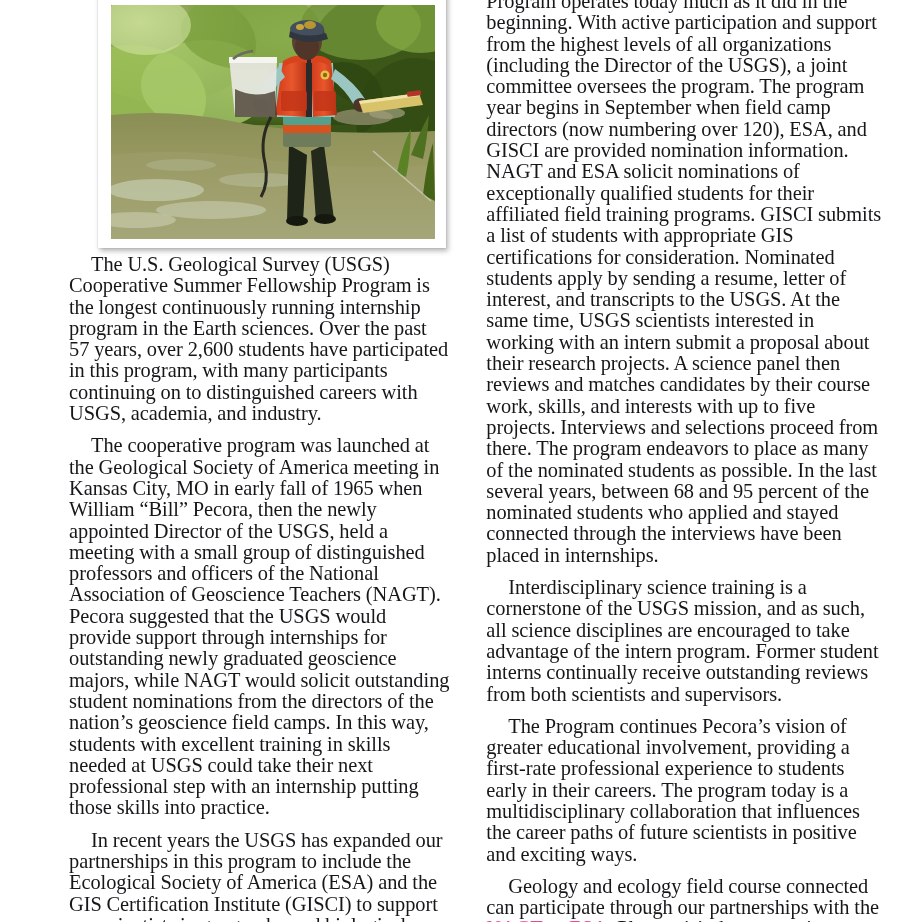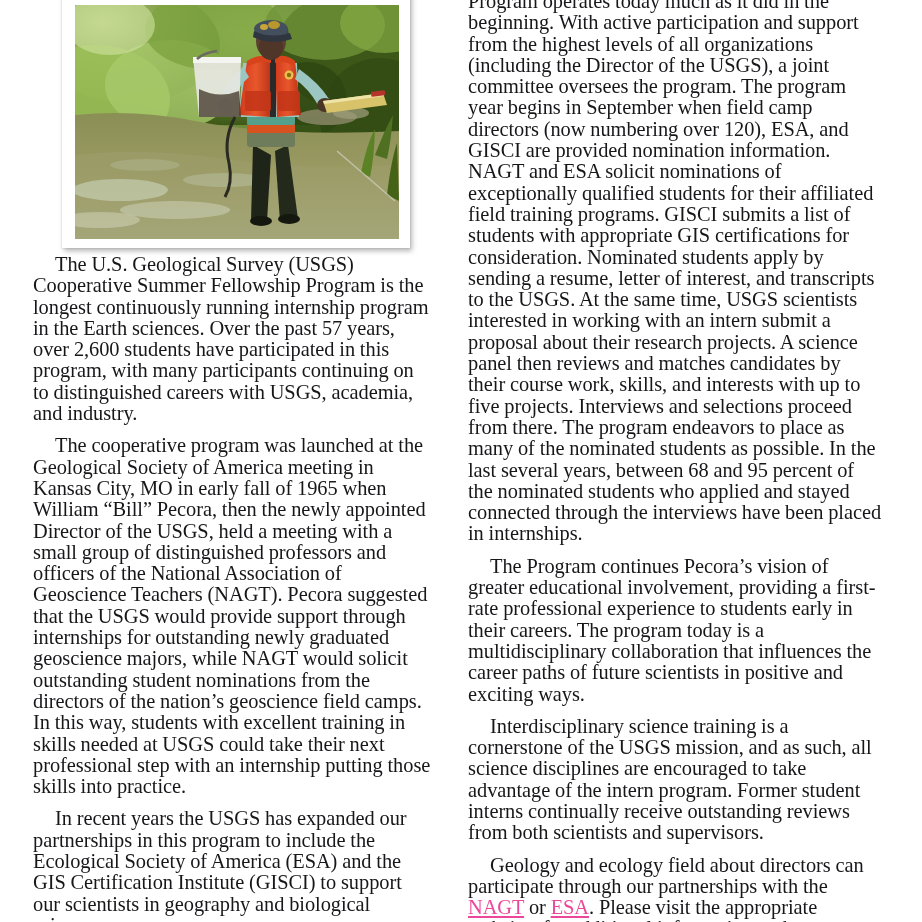--- a/index.html
+++ b/index.html
@@ -34,20 +34,21 @@
     align-items: flex-start;
   }
   .col {
     box-sizing: border-box;
     width: 461px;
     height: 746px;
     position: relative;
   }
   .col-left {
     padding: 0 28px 0 33px;
+    margin-left: 36px;
   }
   .col-right {
     padding: 0 40px 0 7px;
   }
 
   
   .figure-wrap {
     position: relative;
     width: 348px;
     margin: 0 0 6px 29px;
@@ -213,19 +214,19 @@
         </div>
       </div>
 
       <p class="para">The U.S. Geological Survey (USGS) Cooperative Summer Fellowship Program is the longest continuously running internship program in the Earth sciences. Over the past 57 years, over 2,600 students have participated in this program, with many participants continuing on to distinguished careers with USGS, academia, and industry.</p>
       <p class="para">The cooperative program was launched at the Geological Society of America meeting in Kansas City, MO in early fall of 1965 when William “Bill” Pecora, then the newly appointed Director of the USGS, held a meeting with a small group of distinguished professors and officers of the National Association of Geoscience Teachers (NAGT). Pecora suggested that the USGS would provide support through internships for outstanding newly graduated geoscience majors, while NAGT would solicit outstanding student nominations from the directors of the nation’s geoscience field camps. In this way, students with excellent training in skills needed at USGS could take their next professional step with an internship putting those skills into practice.</p>
       <p class="para">In recent years the USGS has expanded our partnerships in this program to include the Ecological Society of America (ESA) and the GIS Certification Institute (GISCI) to support our scientists in geography and biological sciences.</p>
     </div>
 
     <div class="col col-right">
       <p class="para cont">Program operates today much as it did in the beginning. With active participation and support from the highest levels of all organizations (including the Director of the USGS), a joint committee oversees the program. The program year begins in September when field camp directors (now numbering over 120), ESA, and GISCI are provided nomination information. NAGT and ESA solicit nominations of exceptionally qualified students for their affiliated field training programs. GISCI submits a list of students with appropriate GIS certifications for consideration. Nominated students apply by sending a resume, letter of interest, and transcripts to the USGS. At the same time, USGS scientists interested in working with an intern submit a proposal about their research projects. A science panel then reviews and matches candidates by their course work, skills, and interests with up to five projects. Interviews and selections proceed from there. The program endeavors to place as many of the nominated students as possible. In the last several years, between 68 and 95 percent of the nominated students who applied and stayed connected through the interviews have been placed in internships.</p>
+      <p class="para">Interdisciplinary science training is a cornerstone of the USGS mission, and as such, all science disciplines are encouraged to take advantage of the intern program. Former student interns continually receive outstanding reviews from both scientists and supervisors.</p>
       <p class="para">The Program continues Pecora’s vision of greater educational involvement, providing a first-rate professional experience to students early in their careers. The program today is a multidisciplinary collaboration that influences the career paths of future scientists in positive and exciting ways.</p>
-      <p class="para">Interdisciplinary science training is a cornerstone of the USGS mission, and as such, all science disciplines are encouraged to take advantage of the intern program. Former student interns continually receive outstanding reviews from both scientists and supervisors.</p>
-      <p class="para"><span>Geology and ecology field about directors can participate through our partnerships with the </span><a class="doclink" href="#">NAGT</a><span> or </span><a class="doclink" href="#">ESA</a><span>. Please visit the appropriate websites for additional information on how to nominate students. Nominations are due in early fall.</span></p>
+      <p class="para"><span>Geology and ecology field course connected can participate through our partnerships with the </span><a class="doclink" href="#">NAGT</a><span> or </span><a class="doclink" href="#">ESA</a><span>. Please visit the appropriate websites for additional information on how to nominate students. Nominations are due in early fall.</span></p>
     </div>
 
   </div>
 </div>
 
 </body></html>

